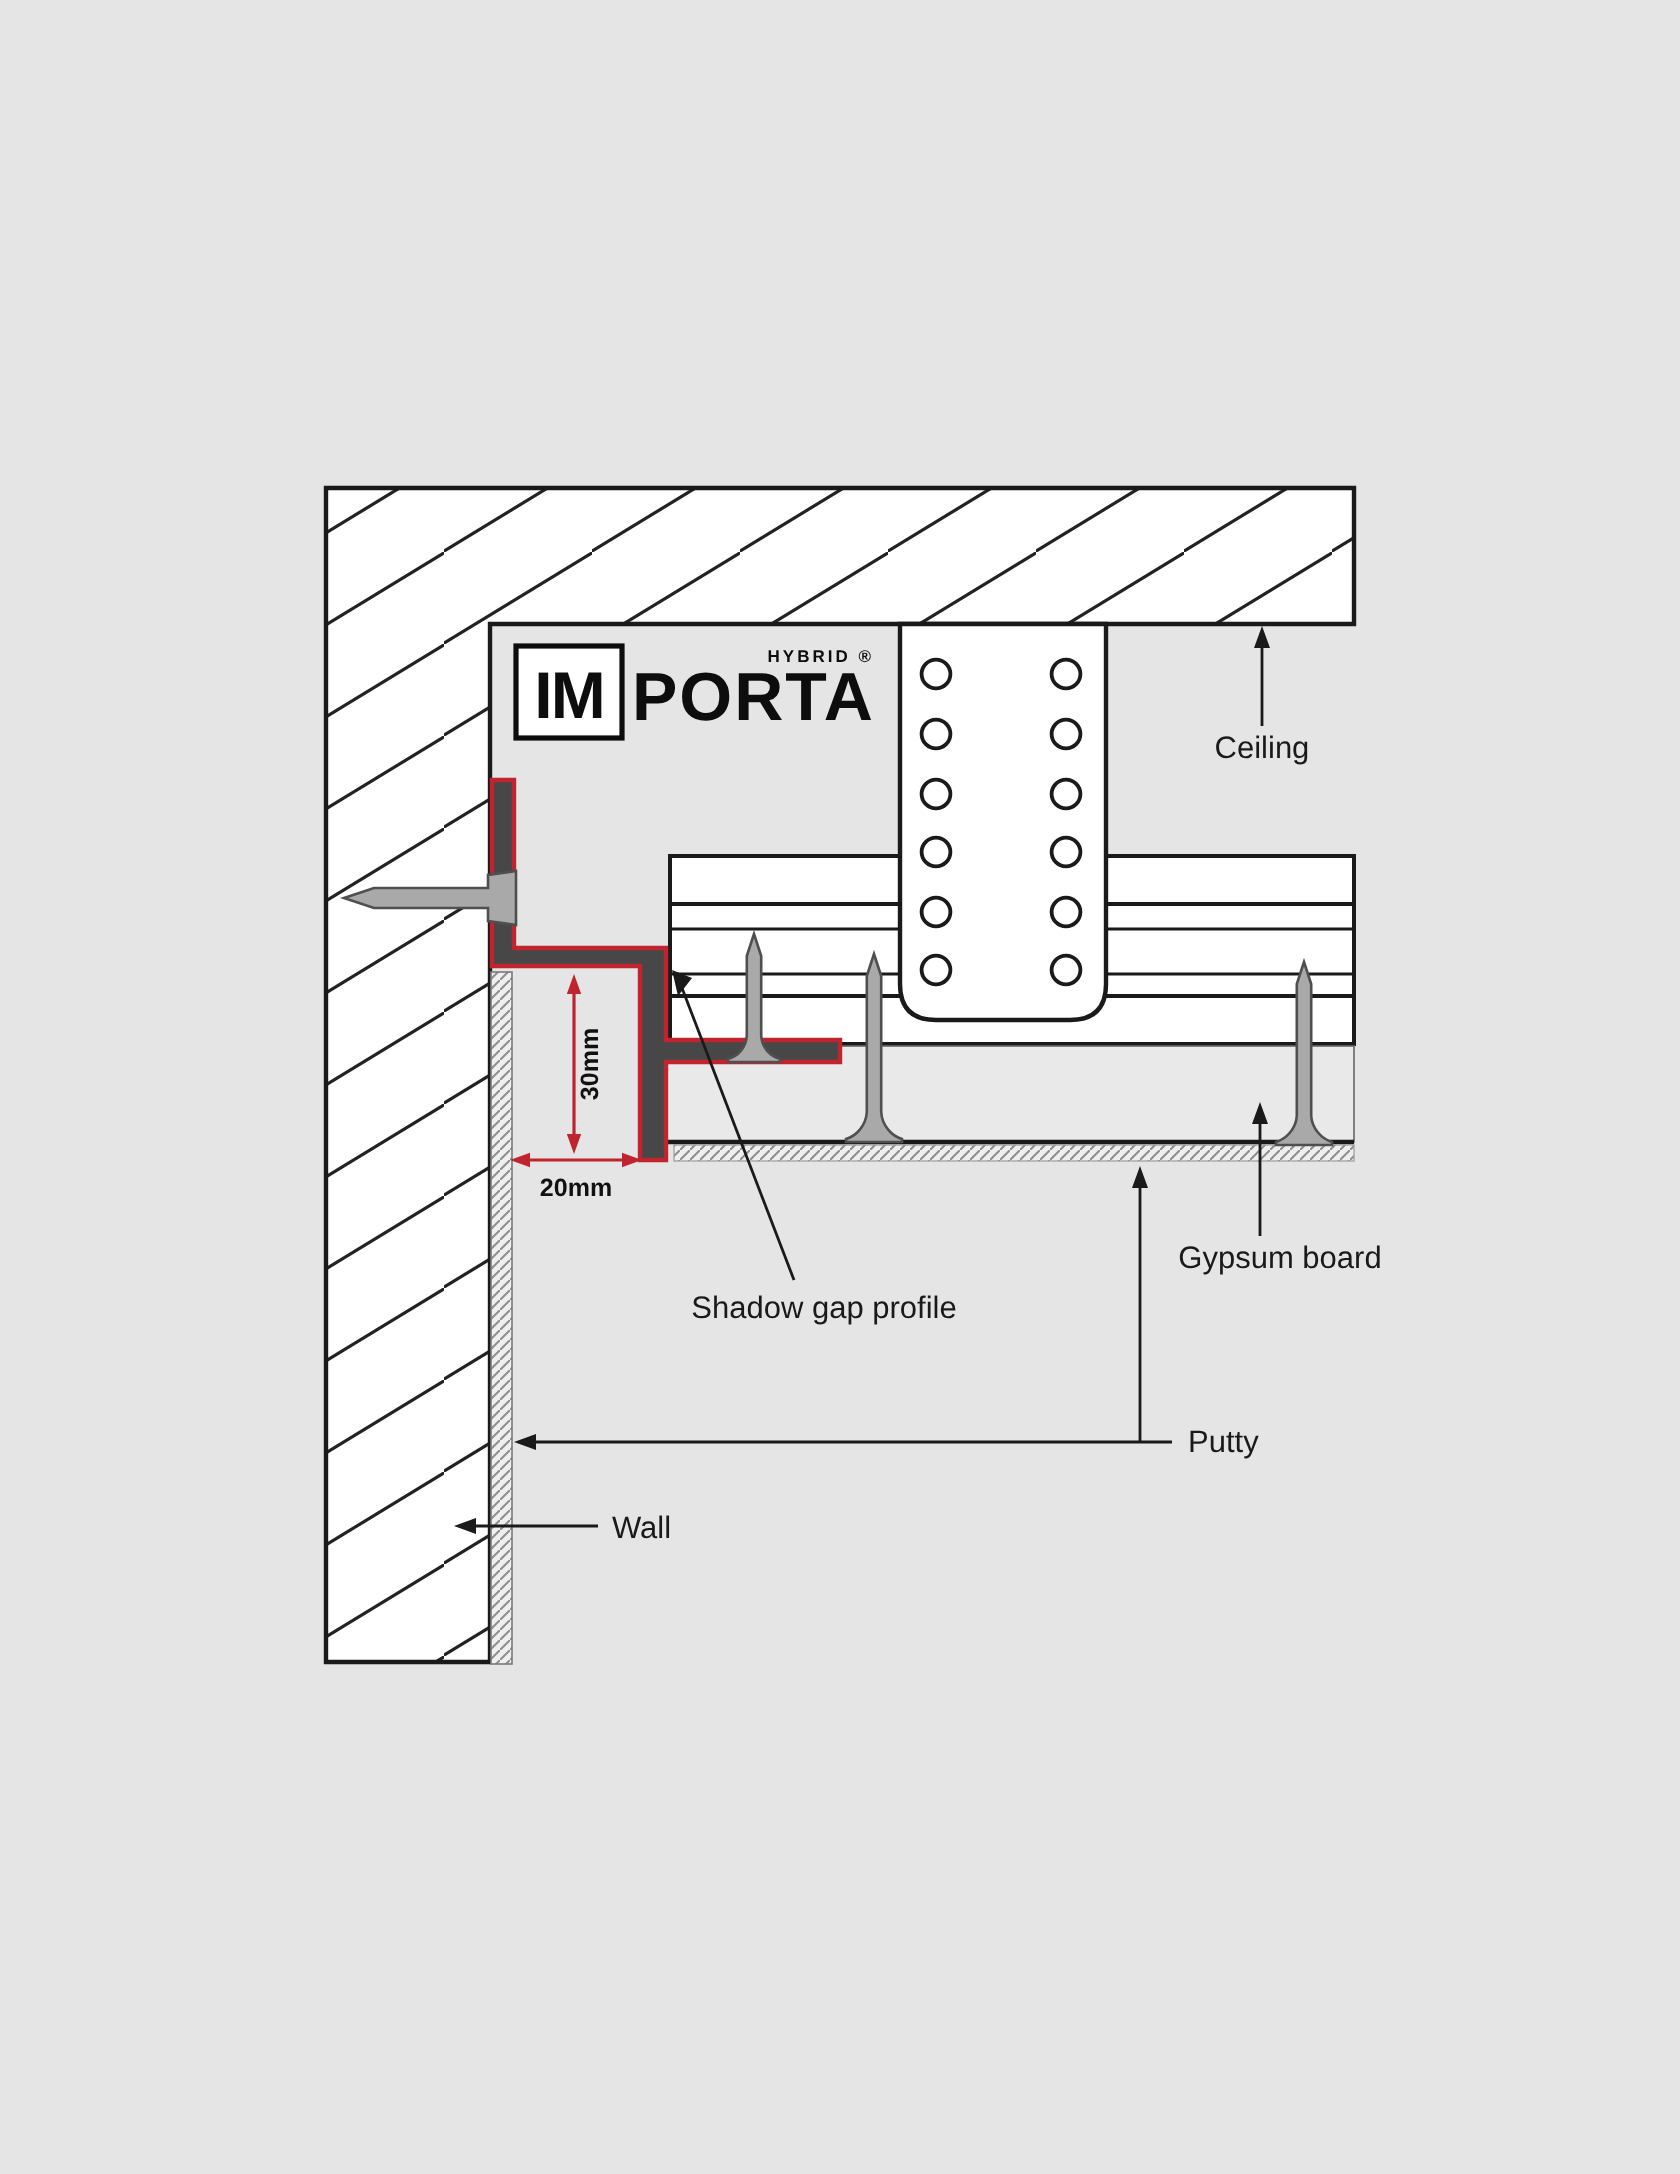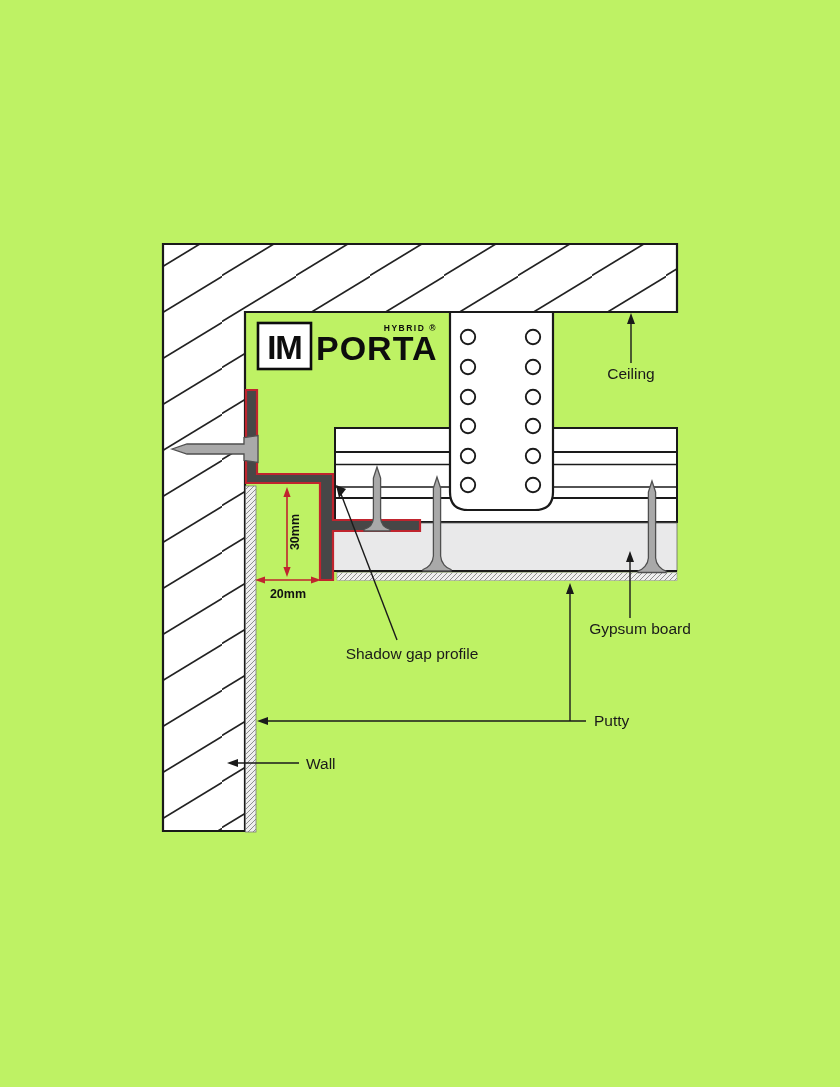--- a/index.html
+++ b/index.html
@@ -1,16 +1,16 @@
 <!DOCTYPE html>
 <html><head>
 <meta charset="utf-8">
 <style>
   html,body{margin:0;padding:0;background:#ffffff;}
-  .page{position:relative;width:840px;height:1087px;background:#bef264;overflow:hidden;}
+  .page{position:relative;width:840px;height:1087px;background:#e5e5e5;overflow:hidden;}
   svg{display:block;}
   .lbl{font-family:"Liberation Sans",sans-serif;font-size:15.5px;fill:#1a1a1a;}
   .dim{font-family:"Liberation Sans",sans-serif;font-size:12.5px;font-weight:bold;fill:#111111;}
   .logo-im{font-family:"Liberation Sans",sans-serif;font-size:33px;font-weight:bold;fill:#0d0d0d;letter-spacing:-1px;}
   .logo-porta{font-family:"Liberation Sans",sans-serif;font-size:34px;font-weight:bold;fill:#0d0d0d;letter-spacing:1px;}
   .logo-sub{font-family:"Liberation Sans",sans-serif;font-size:8.5px;font-weight:bold;fill:#0d0d0d;letter-spacing:1.5px;}
   .ln{stroke:#1a1a1a;stroke-width:1.4;fill:none;}
   .arr{fill:#1a1a1a;stroke:none;}
   .redln{stroke:#c0242e;stroke-width:1.6;fill:none;}
   .redarr{fill:#c0242e;stroke:none;}

